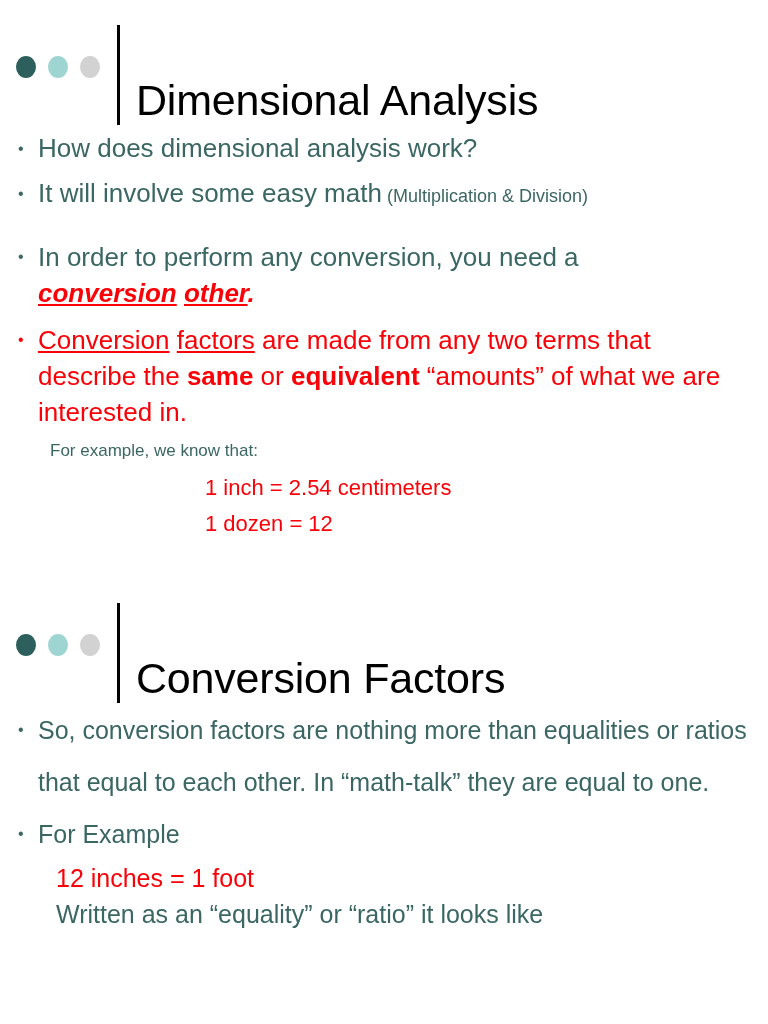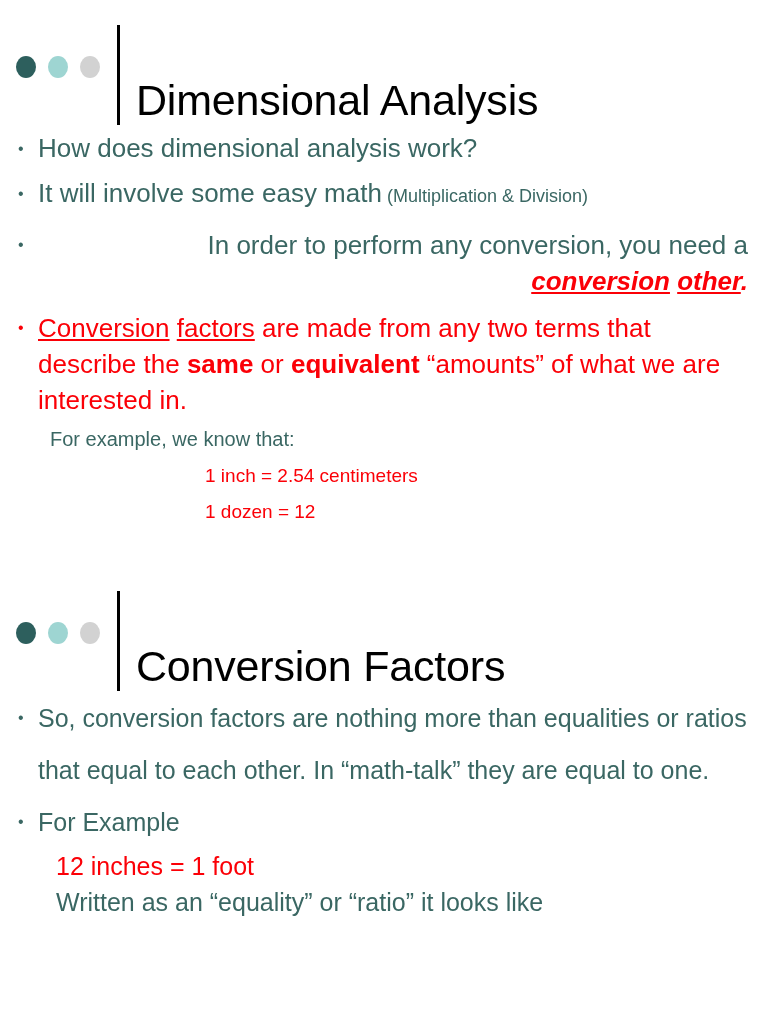--- a/index.html
+++ b/index.html
@@ -118,28 +118,28 @@
     font-weight: bold;
     font-style: italic;
     text-decoration: underline;
   }
   .kw-plain {
     text-decoration: underline;
   }
   .b { font-weight: bold; }
 
   .example-line {
-    font-size: 20px;
+    font-size: 17px;
     line-height: 38px;
     color: #3a6763;
     padding-left: 50px;
     margin-top: 2px;
   }
   .eq-line {
-    font-size: 19px;
+    font-size: 22px;
     line-height: 36px;
     color: #fb0007;
     padding-left: 205px;
   }
 
   .gap { height: 56px; }
 
   
   .s2 li {
     font-size: 25px;
@@ -184,21 +184,21 @@
       <ul class="bullets s1">
 
         <li class="teal">
           <span>How does dimensional analysis work?</span>
         </li>
 
         <li class="teal">
           <span>It will involve some easy math</span><span class="small-note">&nbsp;</span><span class="small-note">(Multiplication &amp; Division)</span>
         </li>
 
-        <li class="teal tight" style="margin-top:8px;text-align:right;">
+        <li class="teal tight" style="margin-top:20px;">
           <span>In order to perform any conversion, you need a </span><br>
           <span class="kw">conversion</span><span>&nbsp;</span><span class="kw">other</span><span style="color:#fb0007;font-weight:bold;font-style:italic;">.</span>
         </li>
 
         <li class="red" style="margin-top:11px;">
           <span class="kw-plain">Conversion</span><span>&nbsp;</span><span class="kw-plain">factors</span><span> are made from any two terms that describe the </span><span class="b">same</span><span> or </span><span class="b">equivalent</span><span> “amounts” of what we are interested in.</span>
         </li>
       </ul>
 
       <div class="example-line">For example, we know that:</div>

